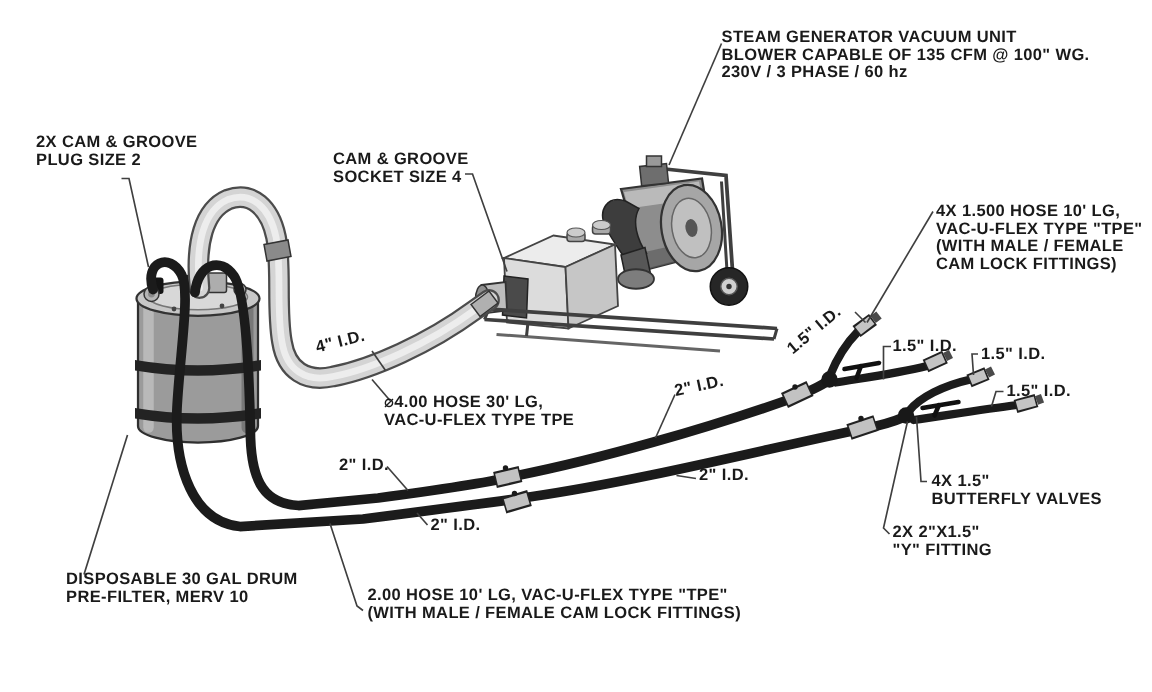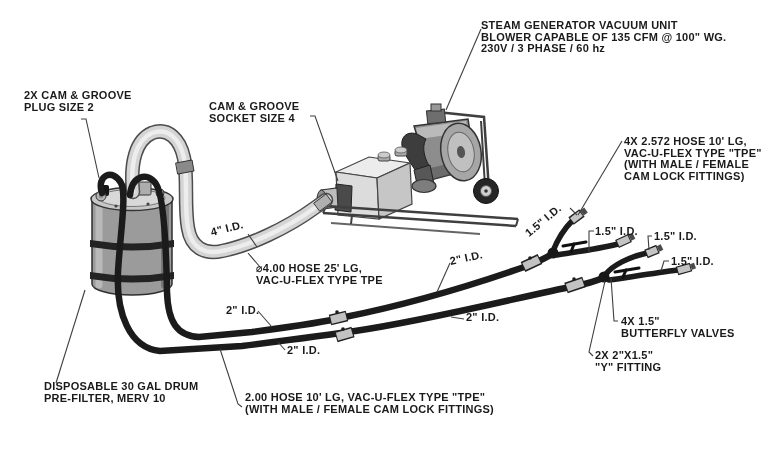--- a/index.html
+++ b/index.html
@@ -172,26 +172,26 @@
     <path d="M56,383 L85,290"></path>
     <path d="M242,407 L238,404 L220,349"></path>
   </g>
 </svg>
 
   <div class="lbl" style="left:481px;top:20px;">STEAM GENERATOR VACUUM UNIT
 BLOWER CAPABLE OF 135 CFM @ 100" WG.
 230V / 3 PHASE / 60 hz</div>
   <div class="lbl" style="left:13px;top:90px;margin-left:11px;">2X CAM &amp; GROOVE
 PLUG SIZE 2</div>
-  <div class="lbl" style="left:209px;top:101px;">CAM &amp; GROOVE
+  <div class="lbl" style="left:222px;top:101px;">CAM &amp; GROOVE
 SOCKET SIZE 4</div>
   <div class="lbl" style="left:211px;top:227px;transform:rotate(-14deg);transform-origin:0 50%;">4" I.D.</div>
-  <div class="lbl" style="left:256px;top:263px;">⌀4.00 HOSE 25' LG,
+  <div class="lbl" style="left:256px;top:263px;">⌀4.00 HOSE 30' LG,
 VAC-U-FLEX TYPE TPE</div>
-  <div class="lbl" style="left:624px;top:136px;">4X 2.572 HOSE 10' LG,
+  <div class="lbl" style="left:624px;top:136px;">4X 1.500 HOSE 10' LG,
 VAC-U-FLEX TYPE "TPE"
 (WITH MALE / FEMALE
 CAM LOCK FITTINGS)</div>
   <div class="lbl" style="left:527px;top:229px;transform:rotate(-40deg);transform-origin:0 50%;">1.5" I.D.</div>
   <div class="lbl" style="left:595px;top:226px;">1.5" I.D.</div>
   <div class="lbl" style="left:654px;top:231px;">1.5" I.D.</div>
   <div class="lbl" style="left:671px;top:256px;">1.5" I.D.</div>
   <div class="lbl" style="left:226px;top:305px;">2" I.D.</div>
   <div class="lbl" style="left:287px;top:345px;">2" I.D.</div>
   <div class="lbl" style="left:466px;top:312px;">2" I.D.</div>

